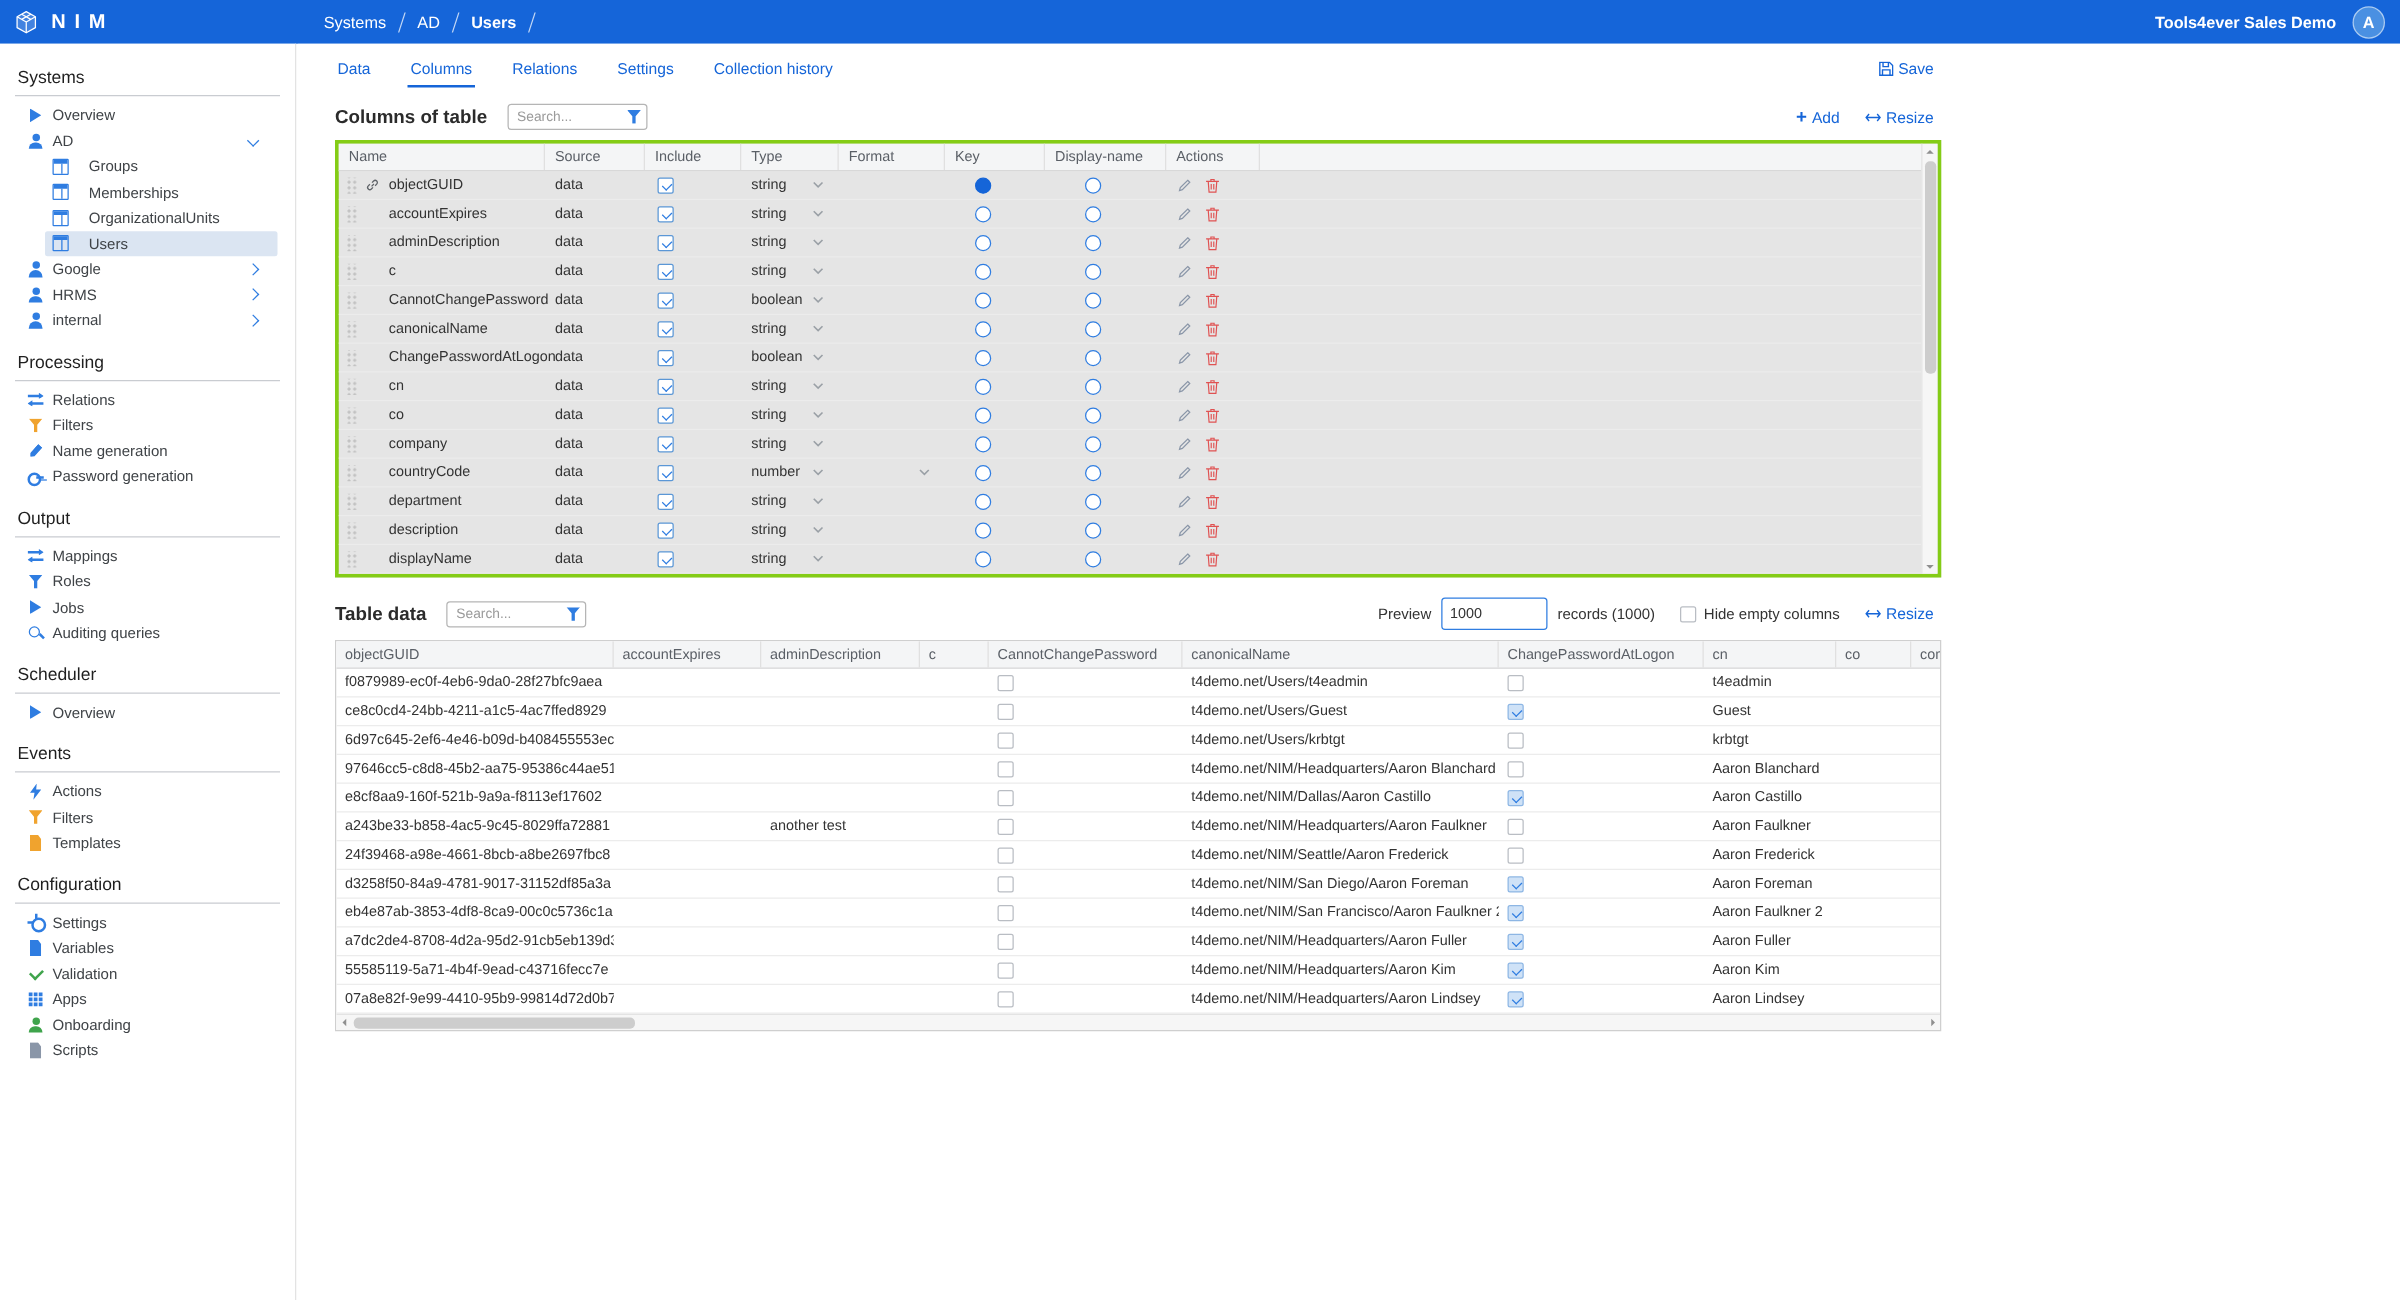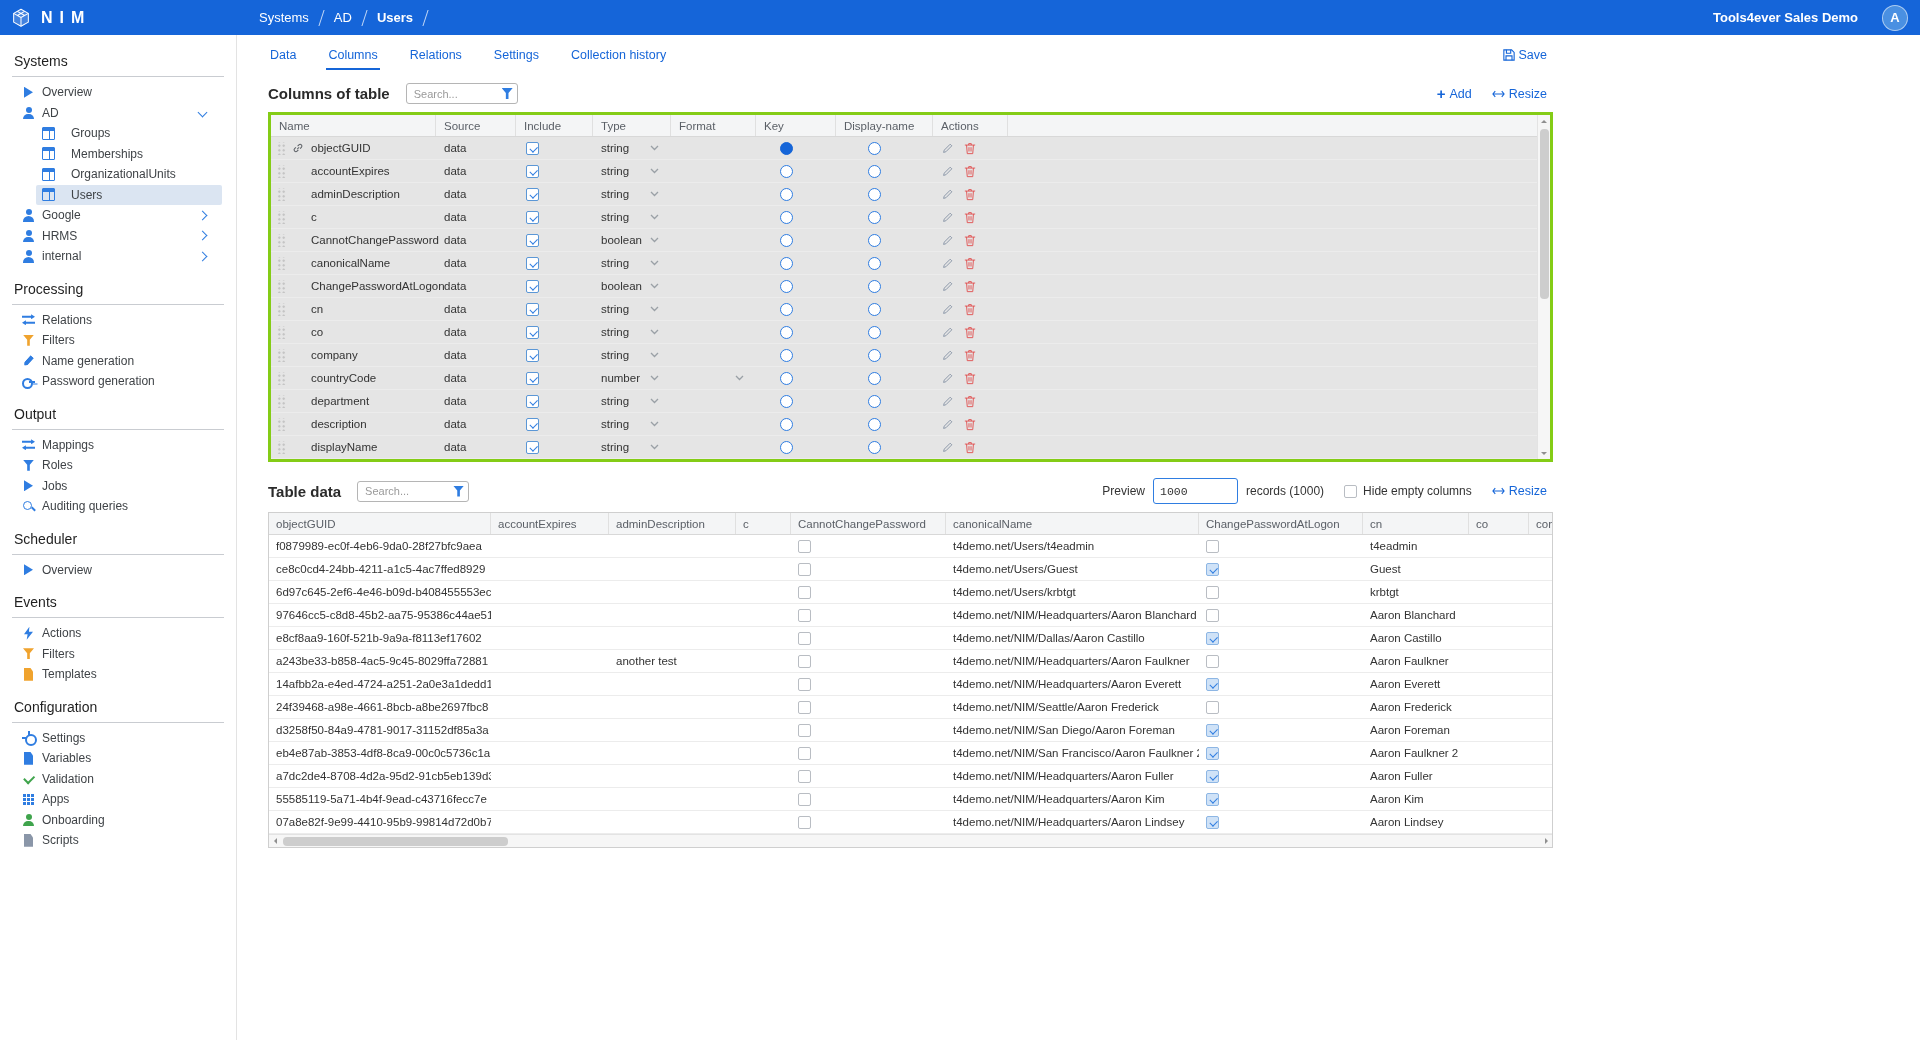--- a/index.html
+++ b/index.html
@@ -8,21 +8,21 @@
 
   
   .topbar { position:absolute; left:0; top:0; width:1920px; height:35px;
     background:#1565d9; display:flex; align-items:center; color:#fff; }
   .logo-area { width:237px; display:flex; align-items:center; gap:9px; padding-left:10px; }
   .logo-text { font-size:16px; font-weight:600; letter-spacing:7px; }
   .crumbs { display:flex; align-items:center; gap:12px; padding-left:22px; font-size:13px; }
   .crumb { cursor:pointer; }
   .crumb.current { font-weight:bold; }
   .crumb-sep { width:1px; height:16px; background:rgba(255,255,255,.75); transform:skewX(-18deg); }
-  .topbar-right { margin-left:auto; display:flex; align-items:center; gap:24px; padding-right:12px; }
+  .topbar-right { margin-left:auto; display:flex; align-items:center; gap:13px; padding-right:12px; }
   .tenant { font-size:13px; font-weight:bold; }
   .avatar { width:26px; height:26px; border-radius:50%; background:#4a90e2;
     border:1px solid rgba(255,255,255,.55); display:flex; align-items:center; justify-content:center;
     font-size:13px; font-weight:bold; cursor:pointer; }
 
   
   .sidebar { position:absolute; left:0; top:35px; bottom:0; width:237px;
     border-right:1px solid #e3e3e3; background:#fff; overflow:hidden; padding-top:4px; }
   .sb-title { font-size:14px; color:#1f1f1f; margin:10px 12px 5px 12px; padding:4px 2px 7px 2px;
     border-bottom:1px solid #c9ccd1; }
@@ -103,21 +103,21 @@
   .searchbox input { width:112px; height:21px; border:1px solid #b5b5b5; border-radius:3px;
     padding:0 22px 0 7px; font-size:11px; font-family:"Liberation Sans", sans-serif; color:#444; }
   .searchbox input::placeholder { color:#9a9a9a; }
   .sb-funnel { position:absolute; right:5px; top:5px; width:11px; height:11px; background:#2f7de1;
     clip-path:polygon(0 0,100% 0,62% 46%,62% 100%,38% 100%,38% 46%); cursor:pointer; }
   .head-right { margin-left:auto; display:flex; align-items:center; gap:20px; margin-right:6px; }
   .blue-btn { color:#1565d8; display:flex; align-items:center; gap:4px; cursor:pointer; font-size:12.5px; }
   .plus { font-size:15px; font-weight:bold; line-height:12px; }
   .preview-wrap { display:flex; align-items:center; gap:8px; color:#333; }
   .preview-input { width:85px; height:21px; border:1px solid #2f7de1; border-radius:3px; padding:12px 6px;
-    font-size:11.5px; font-family:Liberation Mono, monospace; color:#333; }
+    font-size:11.5px; font-family:Liberation Sans, sans-serif; color:#333; }
   .hide-empty { display:flex; align-items:center; gap:6px; }
 
   
   .ctable { width:1285px; border:3px solid #84cc16; margin-top:8px; position:relative; background:#e5e5e5; }
   .ctable-in { margin-right:13px; }
   .crow { display:grid; grid-template-columns:165px 80px 77px 78px 85px 80px 97px 75px 1fr;
     align-items:center; height:23px; border-bottom:1px solid #ececec; }
   .crow.head { background:#f4f5f6; height:22px; border-bottom:1px solid #d8d8d8; }
   .chcell { color:#5a5f66; font-size:11.5px; padding-left:8px; height:100%; display:flex; align-items:center;
     border-right:1px solid #e0e0e0; }
@@ -1085,36 +1085,20 @@
           </div>
           <div class="dcell">t4demo.net/NIM/Headquarters/Aaron Faulkner</div>
           <div class="dcell">
             <span class="cb"></span>
           </div>
           <div class="dcell">Aaron Faulkner</div>
           <div class="dcell"></div>
           <div class="dcell"></div>
         </div>
         <div class="drow">
-          <div class="dcell">14afbb2a-e4ed-4724-a251-2a0e3a1dedd1</div>
-          <div class="dcell"></div>
-          <div class="dcell"></div>
-          <div class="dcell"></div>
-          <div class="dcell">
-            <span class="cb"></span>
-          </div>
-          <div class="dcell">t4demo.net/NIM/Headquarters/Aaron Everett</div>
-          <div class="dcell">
-            <span class="cb checked fill"></span>
-          </div>
-          <div class="dcell">Aaron Everett</div>
-          <div class="dcell"></div>
-          <div class="dcell"></div>
-        </div>
-        <div class="drow">
           <div class="dcell">24f39468-a98e-4661-8bcb-a8be2697fbc8</div>
           <div class="dcell"></div>
           <div class="dcell"></div>
           <div class="dcell"></div>
           <div class="dcell">
             <span class="cb"></span>
           </div>
           <div class="dcell">t4demo.net/NIM/Seattle/Aaron Frederick</div>
           <div class="dcell">
             <span class="cb"></span>

